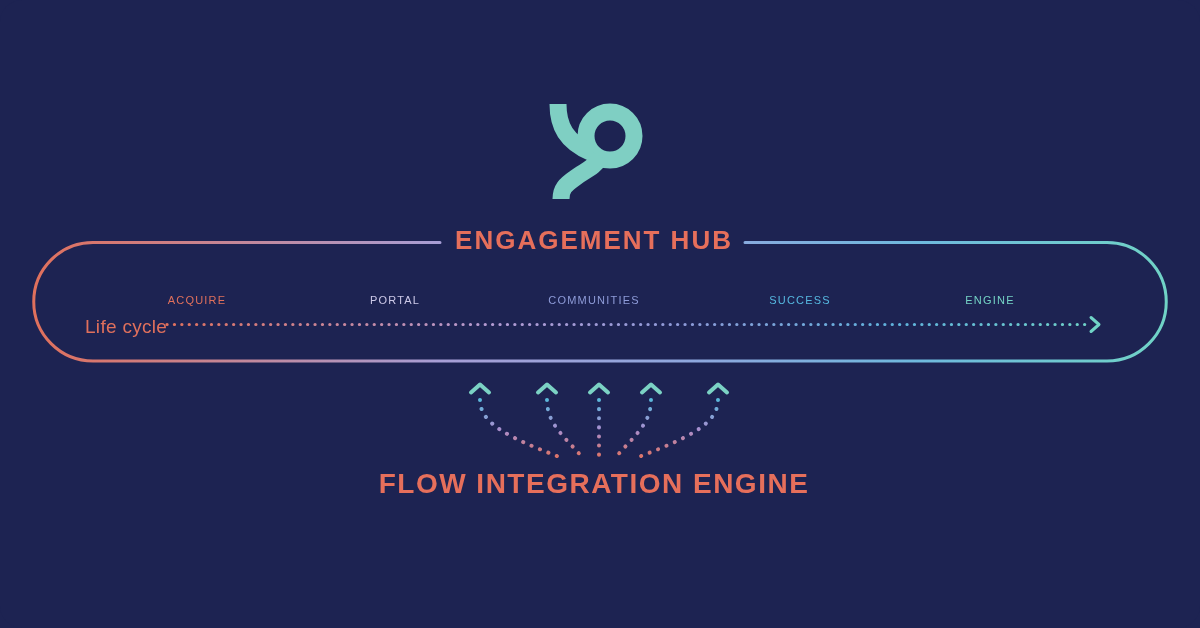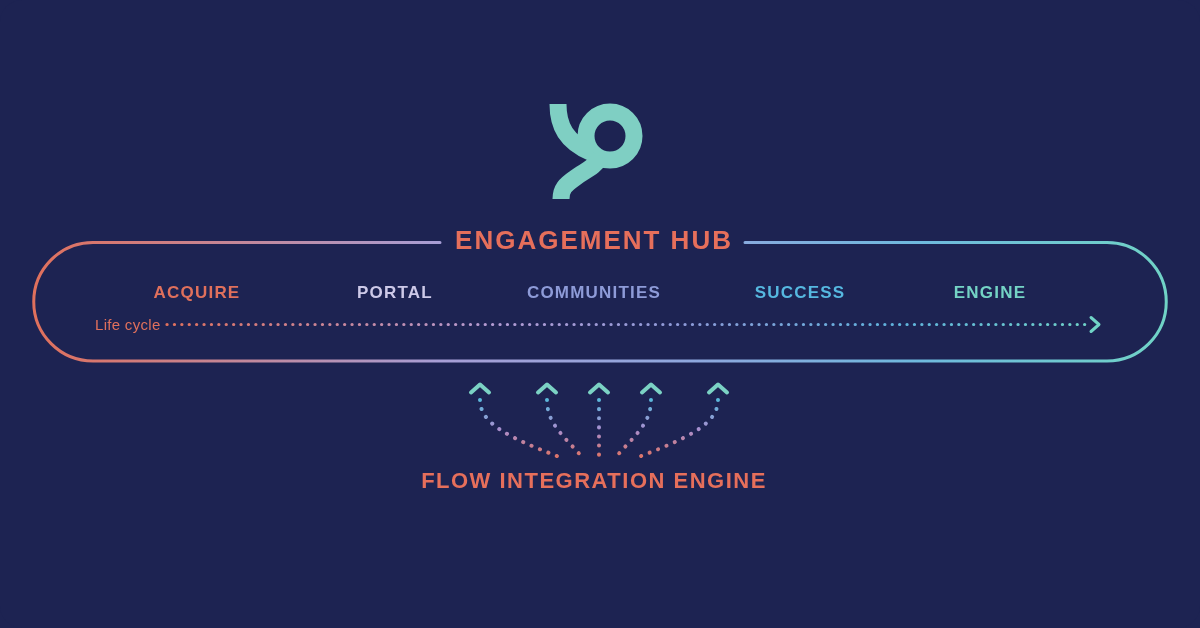--- a/index.html
+++ b/index.html
@@ -10,35 +10,35 @@
     border-radius:22px;
   }
   svg { display:block; }
   .deco-layer { position:absolute; left:0; top:0; }
   .logo { position:absolute; left:548px; top:102px; }
   .title {
     position:absolute; top:225px; left:594px; transform:translateX(-50%);
     font-size:26px; font-weight:700; letter-spacing:2px; white-space:nowrap;
   }
   .stage {
-    position:absolute; top:283px; transform:translateX(-50%);
-    font-size:17px; font-weight:700; letter-spacing:1.2px; white-space:nowrap;
+    position:absolute; top:294px; transform:translateX(-50%);
+    font-size:11px; font-weight:400; letter-spacing:1.2px; white-space:nowrap;
   }
   .stage.s0 { left:197px; }
   .stage.s1 { left:395px; }
   .stage.s2 { left:594px;text-align:center; }
   .stage.s3 { left:792px; }
   .stage.s4 { left:990px; }
   .lifecycle-label {
-    position:absolute; top:316px; left:95px;
-    font-size:15px; font-weight:400; letter-spacing:0.3px; white-space:nowrap;
+    position:absolute; top:316px; left:85px;
+    font-size:19px; font-weight:400; letter-spacing:0.3px; white-space:nowrap;
   }
   .engine {
     position:absolute; top:468px; left:594px; transform:translateX(-50%);
-    font-size:22px; font-weight:700; letter-spacing:1.5px; white-space:nowrap;
+    font-size:28px; font-weight:700; letter-spacing:1.5px; white-space:nowrap;
   }
 </style>
 </head>
 <body>
 
 <div class="canvas" style="background: rgb(29, 35, 82);">
 
   <svg class="logo" width="100" height="98" viewBox="0 0 100 98" aria-hidden="true">
     <g fill="none" stroke="#7FCFC3" stroke-width="17">
       <circle cx="62" cy="34" r="24"></circle>

